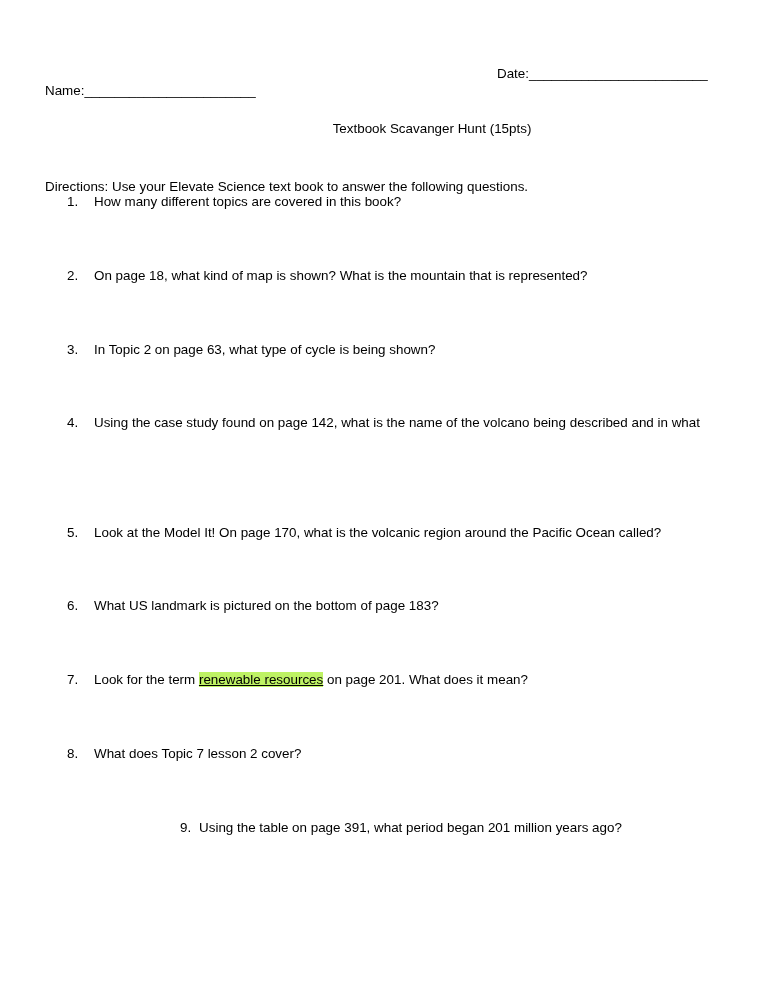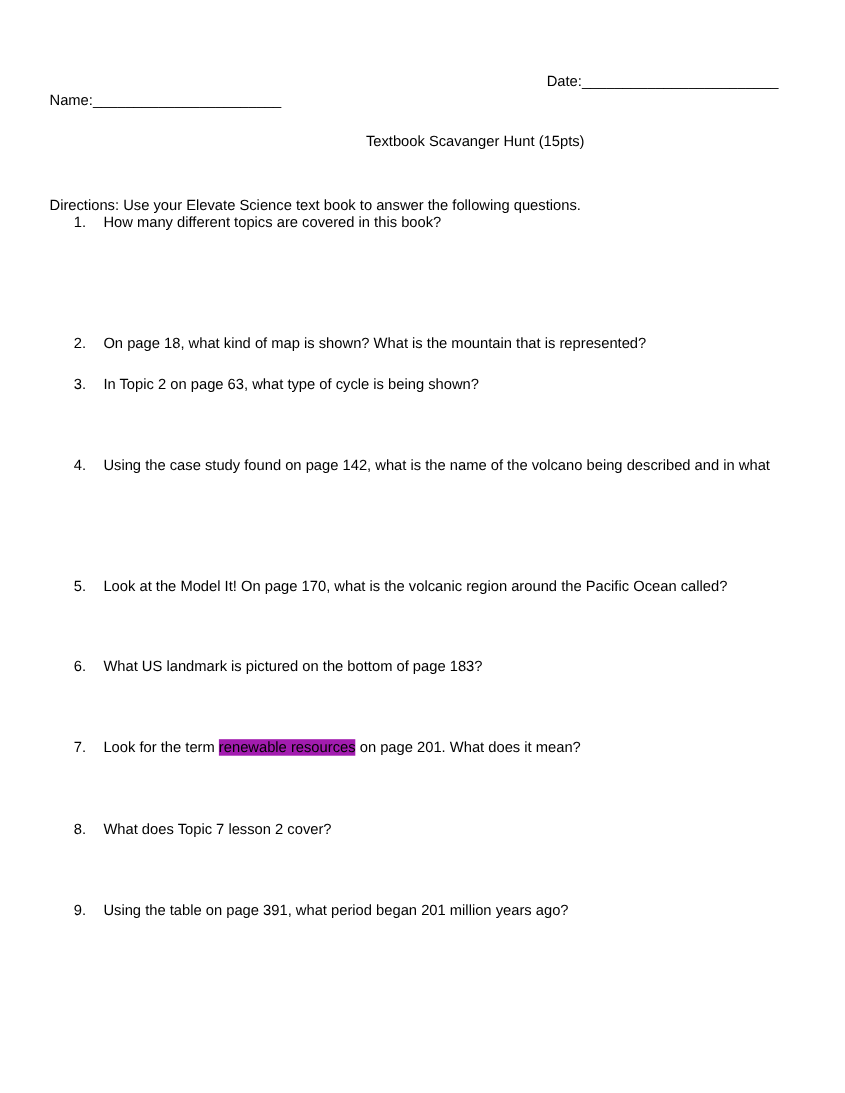--- a/index.html
+++ b/index.html
@@ -33,40 +33,41 @@
     }
     .q .num {
       display: inline-block;
       width: 27px;
     }
     .q .text-cont {
       display: block;
       padding-left: 22px;
     }
     .hl {
-      background: #a21caf;
+      background: #bef264;
+      text-decoration: underline;
     }
   </style>
 </head>
 <body>
 
 <div>
 
   <div class="abs name-field">Name:_______________________</div>
   <div class="abs date-field">Date:________________________</div>
 
   <div class="abs title">Textbook Scavanger Hunt (15pts)</div>
 
   <div class="abs directions">Directions: Use your Elevate Science text book to answer the following questions.</div>
 
   <div class="q" style="top:193px;">
     <span class="num">1.</span><span>How many different topics are covered in this book?</span>
   </div>
 
-  <div class="q" style="top:267px;margin-top:36px;">
+  <div class="q" style="top:267px;">
     <span class="num">2.</span><span>On page 18, what kind of map is shown?  What is the mountain that is represented?</span>
   </div>
 
   <div class="q" style="top:341px;">
     <span class="num">3.</span><span>In Topic 2 on page 63, what type of cycle is being shown?</span>
   </div>
 
   <div class="q" style="top:414px;">
     <span class="num">4.</span><span>Using the case study found on page 142, what is the name of the volcano being described and in what</span>
   </div>
@@ -80,17 +81,17 @@
   </div>
 
   <div class="q" style="top:671px;">
     <span class="num">7.</span><span>Look for the term </span><span class="hl">renewable resources</span><span> on page 201.  What does it mean?</span>
   </div>
 
   <div class="q" style="top:745px;">
     <span class="num">8.</span><span>What does Topic 7 lesson 2 cover?</span>
   </div>
 
-  <div class="q" style="top:819px;">
+  <div class="q" style="top:819px;text-align:center;">
     <span class="num">9.</span><span>Using the table on page 391, what period began 201 million years ago?</span>
   </div>
 
 </div>
 
 </body></html>

